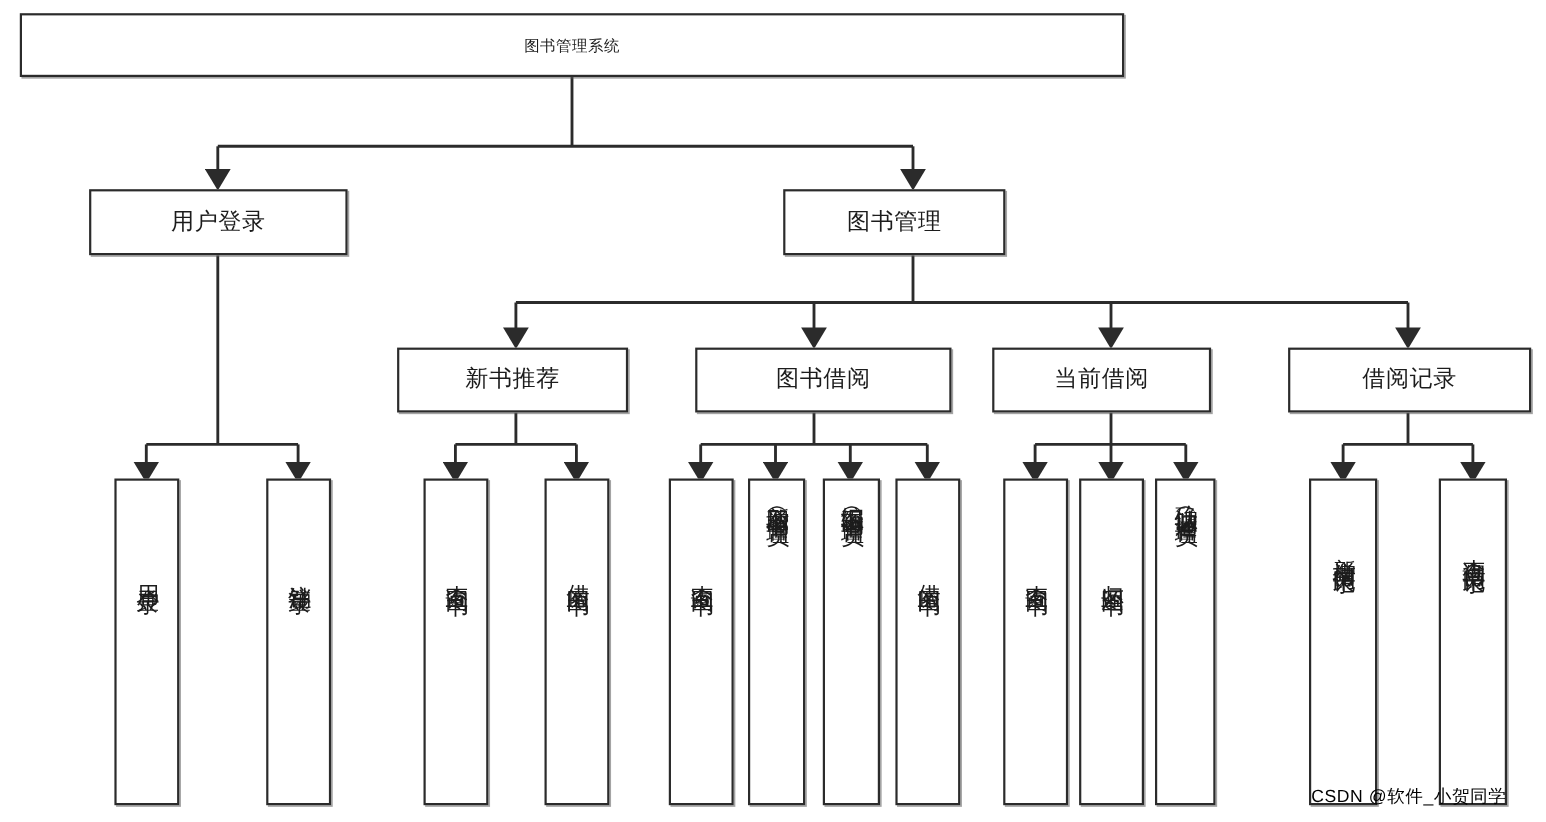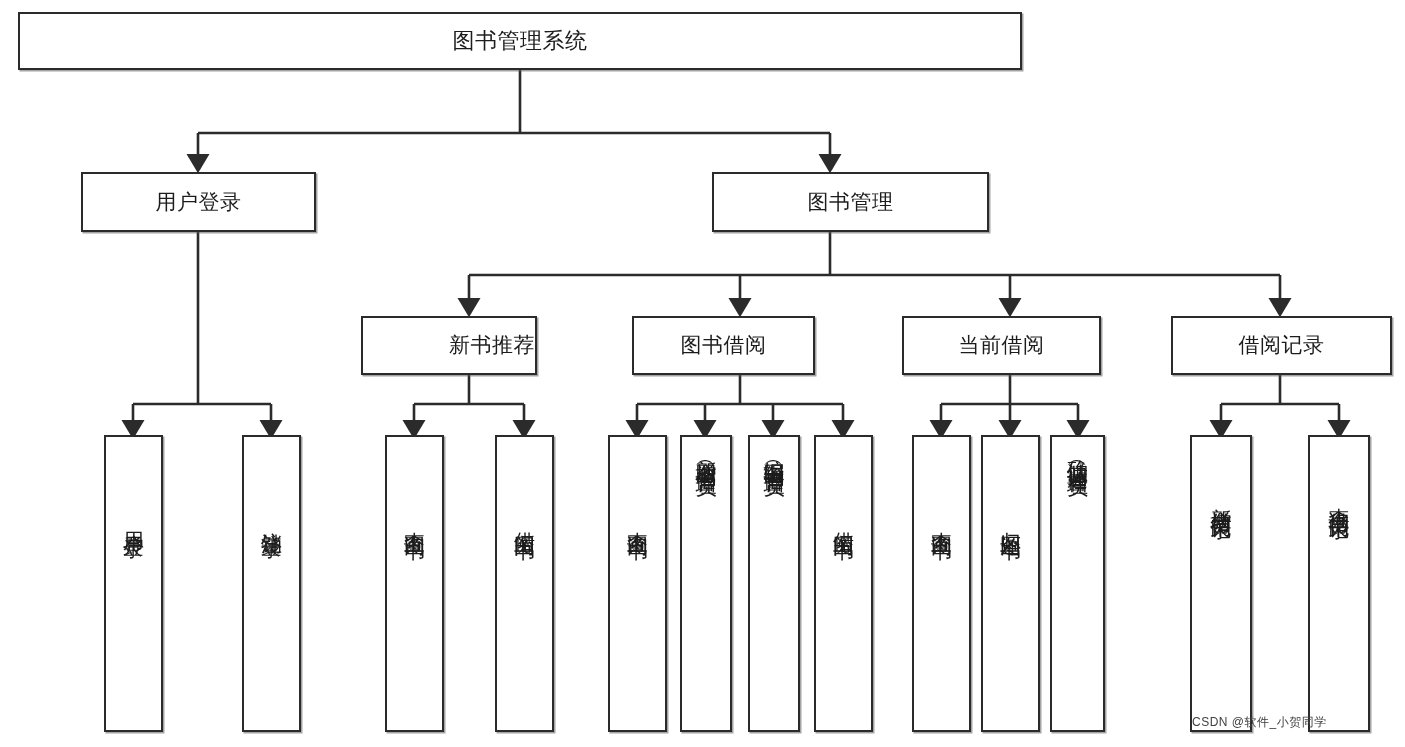--- a/index.html
+++ b/index.html
@@ -40,21 +40,21 @@
     display: block;
     text-align: center;
     line-height: 1.18;
     letter-spacing: 0.5px;
     white-space: pre-wrap;
   }
   .node.horiz .lbl {
     font-size: 21px;
   }
   .node.root .lbl {
-    font-size: 22px;
+    font-size: 14px;
   }
   .node.vert {
     align-items: flex-start;
     justify-content: center;
     padding-top: 6px;
   }
   .node.vert .lbl {
     writing-mode: vertical-rl;
     text-orientation: upright;
     font-size: 21px;
@@ -63,22 +63,22 @@
     white-space: nowrap;
   }
   .node.vert.mid .lbl {
     margin-top: 72px;
   }
   .node.vert.mid2 .lbl {
     margin-top: 48px;
   }
   .watermark {
     position: absolute;
-    font-size: 12px;
-    color: #404040;
+    font-size: 16px;
+    color: #000000;
     white-space: nowrap;
     letter-spacing: 0.5px;
   }
 </style>
 </head>
 <body>
 
 <div id="canvas">
 
   <svg id="wires" viewBox="0 0 1405 747">
@@ -131,28 +131,28 @@
     </g>
   </svg>
 
   <div class="node root horiz" style="left:18px; top:12px; width:1004px; height:58px;">
     <span class="lbl">图书管理系统</span>
   </div>
 
   <div class="node horiz" style="left:81px; top:172px; width:235px; height:60px;">
     <span class="lbl">用户登录</span>
   </div>
-  <div class="node horiz" style="left:712px; top:172px; width:277px; height:60px;">
+  <div class="node horiz" style="left:712px; top:172px; width:202px; height:60px;">
     <span class="lbl">图书管理</span>
   </div>
 
-  <div class="node horiz" style="left:361px; top:316px; width:176px; height:59px;justify-content:flex-end;">
+  <div class="node horiz" style="left:361px; top:316px; width:210px; height:59px;">
     <span class="lbl">新书推荐</span>
   </div>
-  <div class="node horiz" style="left:632px; top:316px; width:183px; height:59px;">
+  <div class="node horiz" style="left:632px; top:316px; width:233px; height:59px;">
     <span class="lbl">图书借阅</span>
   </div>
   <div class="node horiz" style="left:902px; top:316px; width:199px; height:59px;">
     <span class="lbl">当前借阅</span>
   </div>
   <div class="node horiz" style="left:1171px; top:316px; width:221px; height:59px;">
     <span class="lbl">借阅记录</span>
   </div>
 
   <div class="node vert mid" style="left:104px; top:435px; width:59px; height:297px;">

